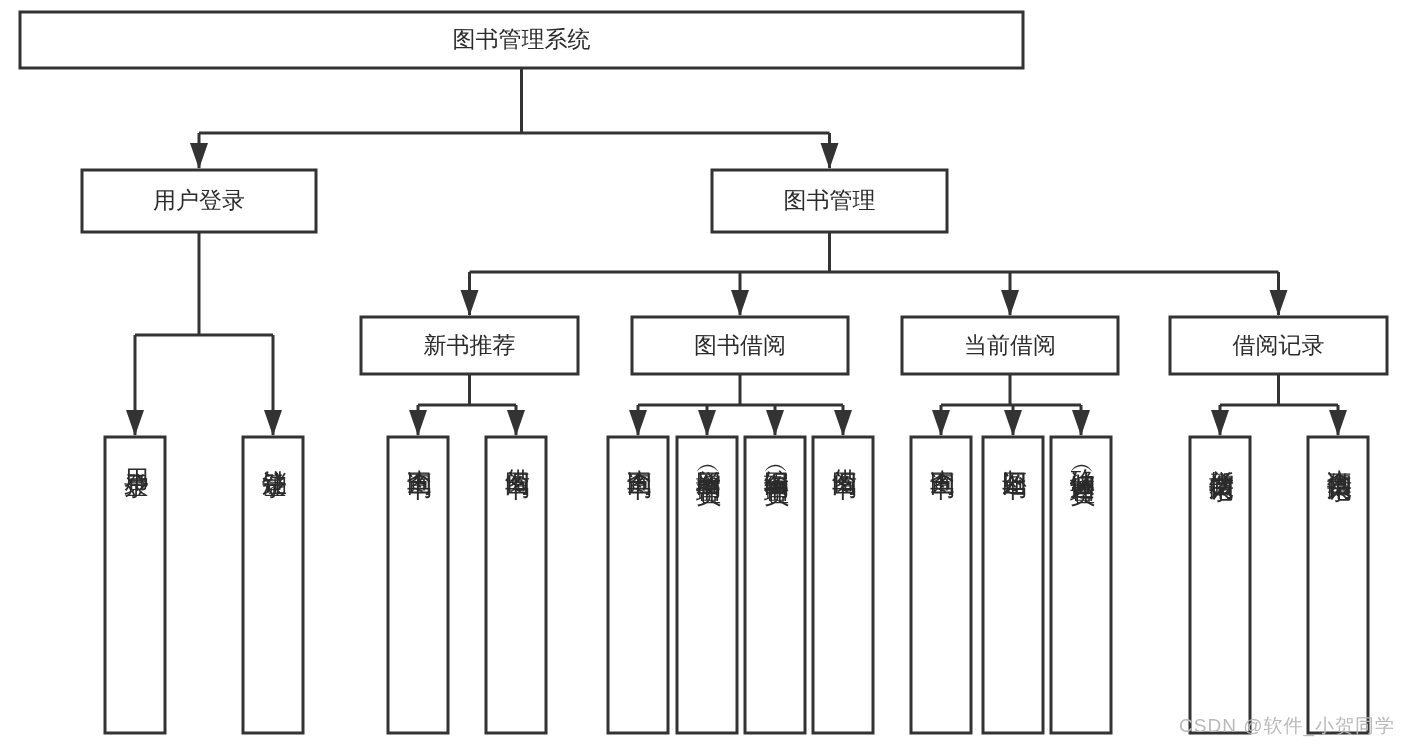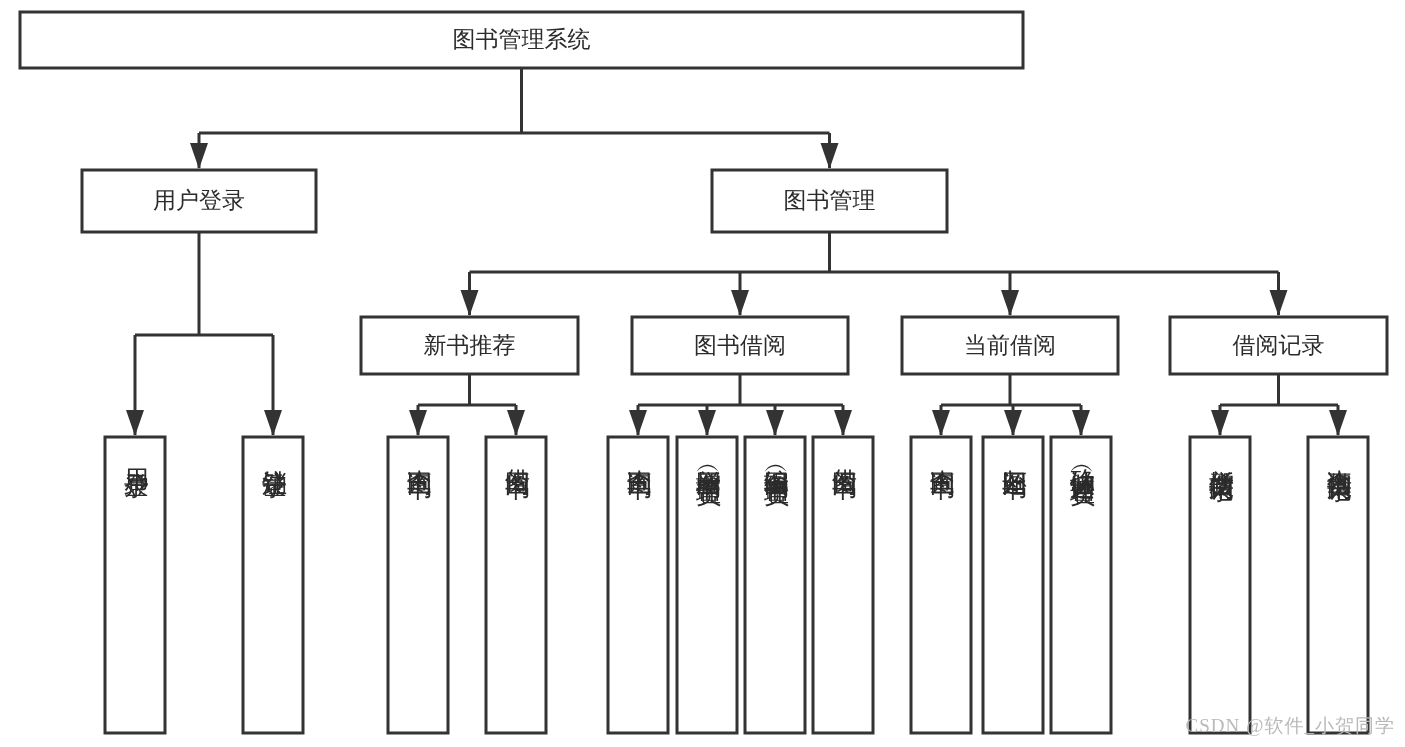--- a/index.html
+++ b/index.html
@@ -60,21 +60,21 @@
     letter-spacing: 2px;
     color: #2b2b2b;
     text-align: start;
     white-space: nowrap;
     pointer-events: none;
   }
   .watermark {
     position: absolute;
     right: 10px;
     bottom: 8px;
-    font-family: Liberation Serif, serif;
+    font-family: Liberation Sans, sans-serif;
     font-size: 19px;
     color: #b9b9b9;
     letter-spacing: 1px;
     white-space: nowrap;
     user-select: none;
   }
 </style>
 </head>
 <body>
 

